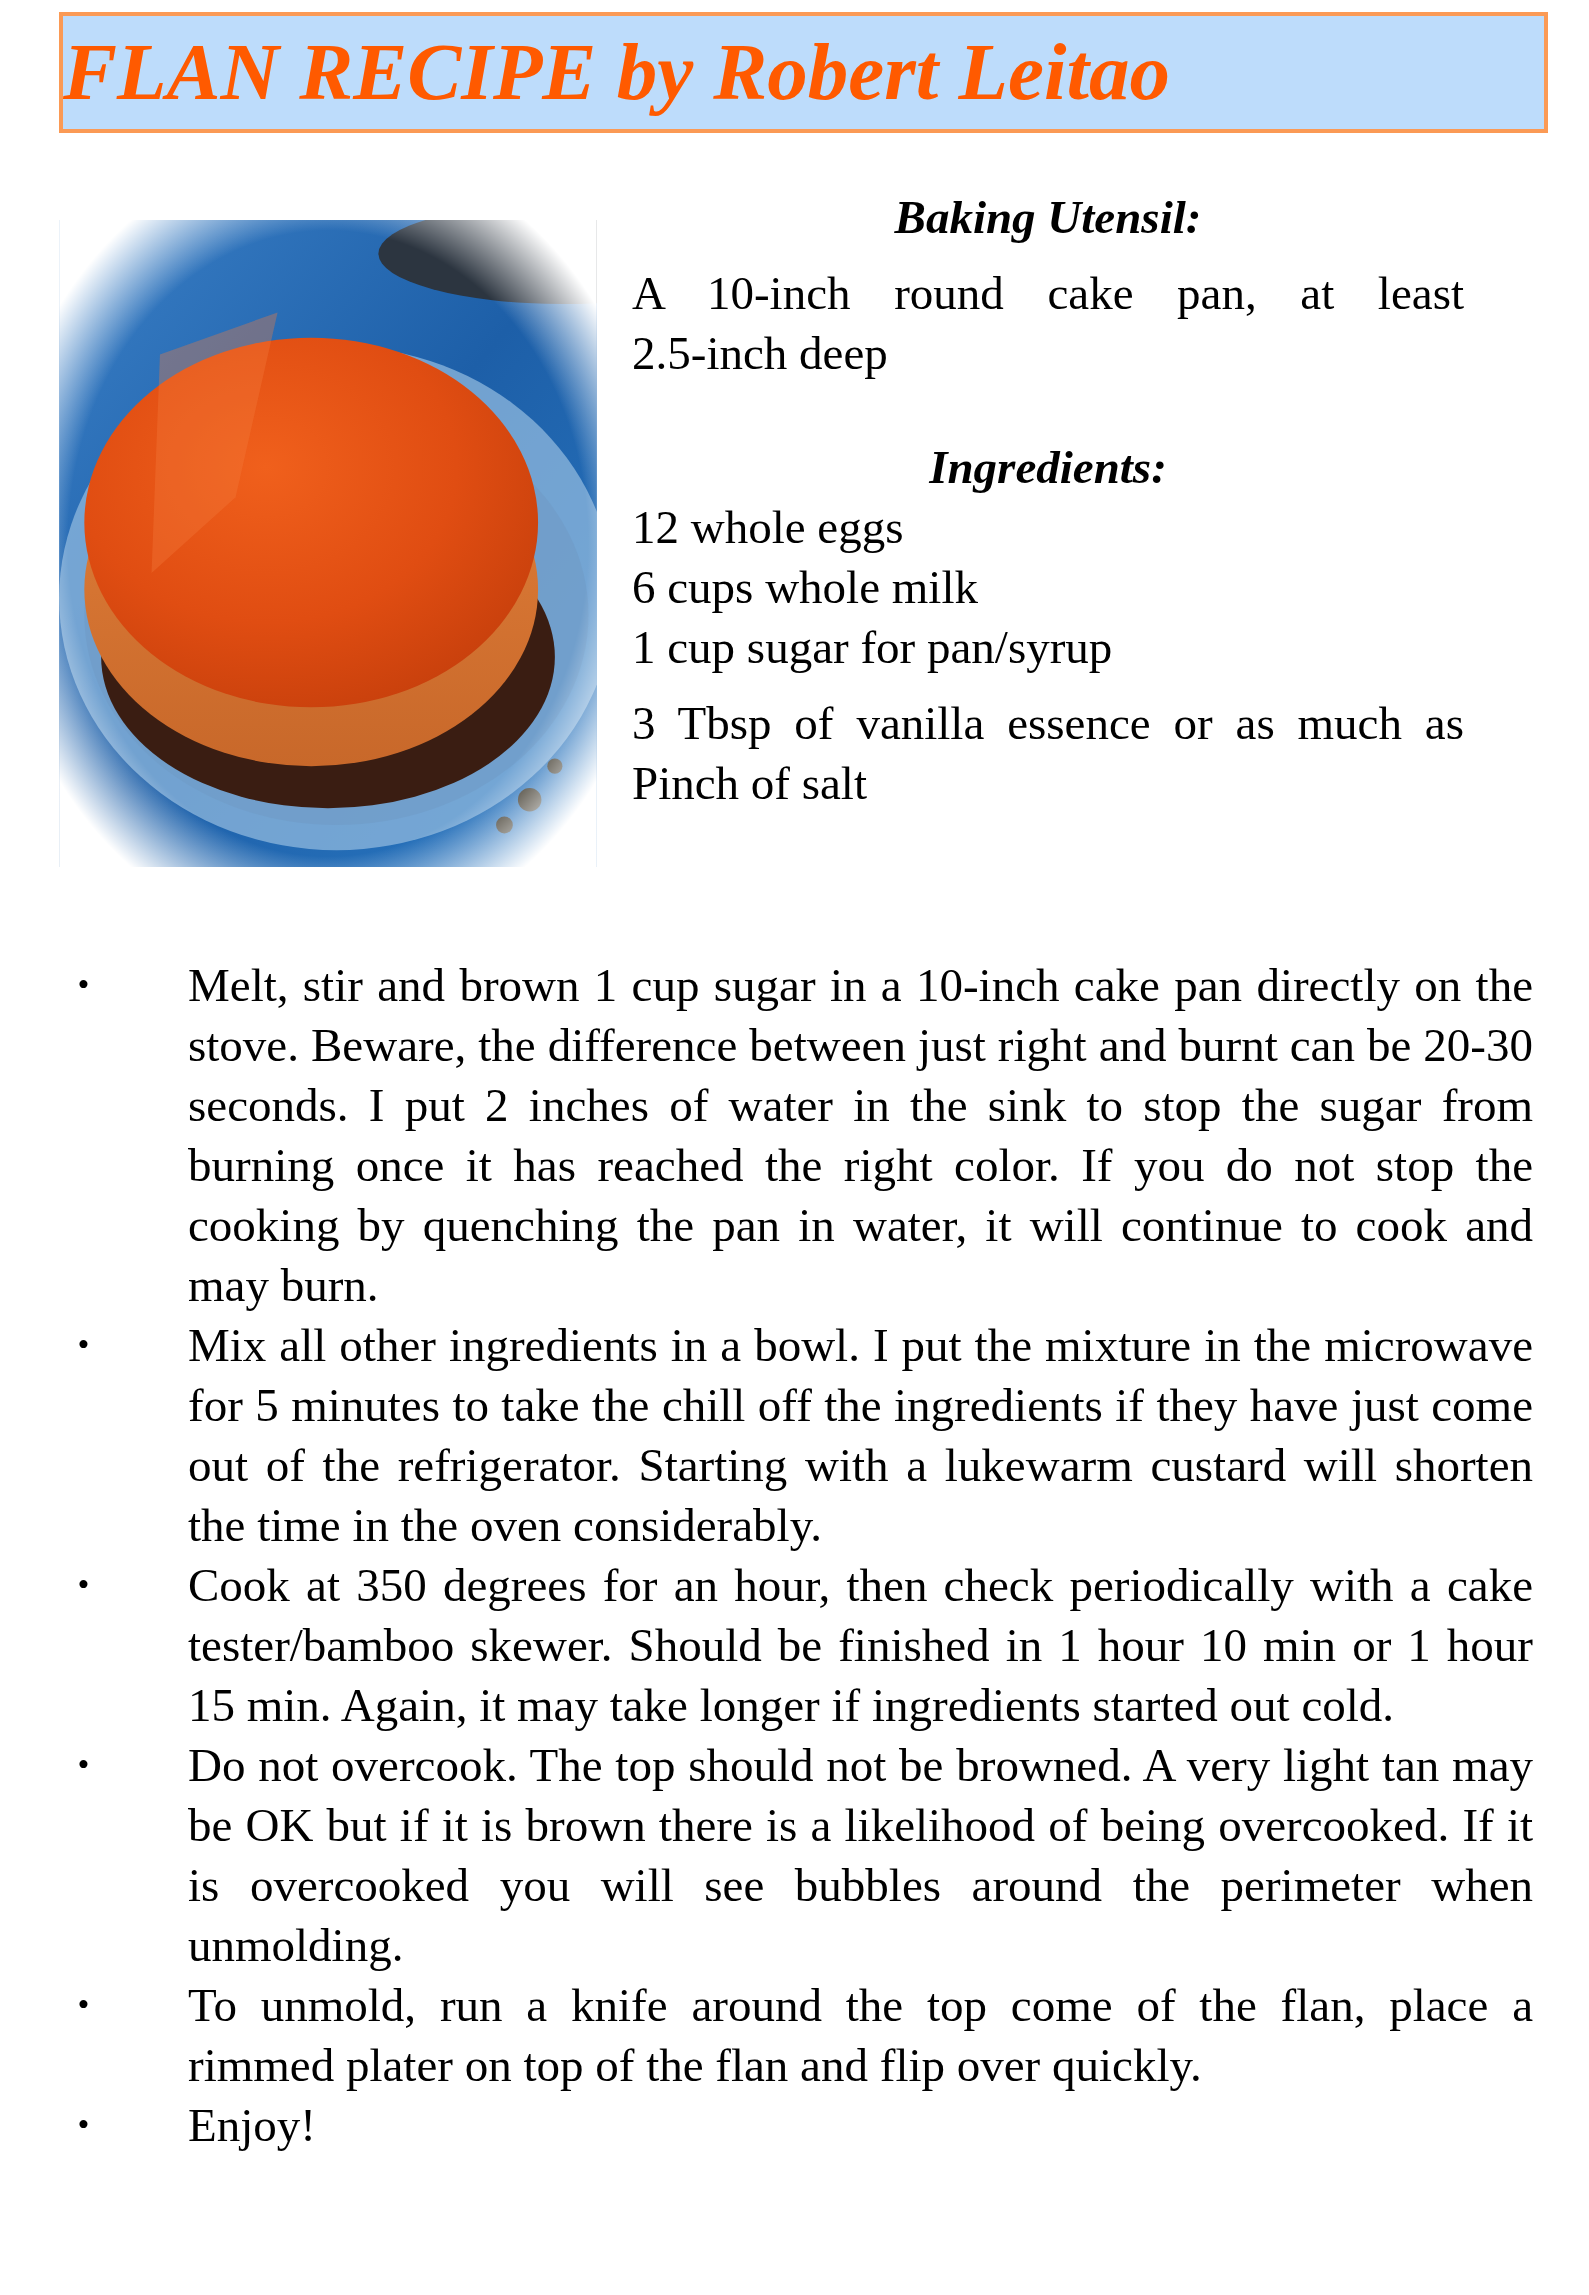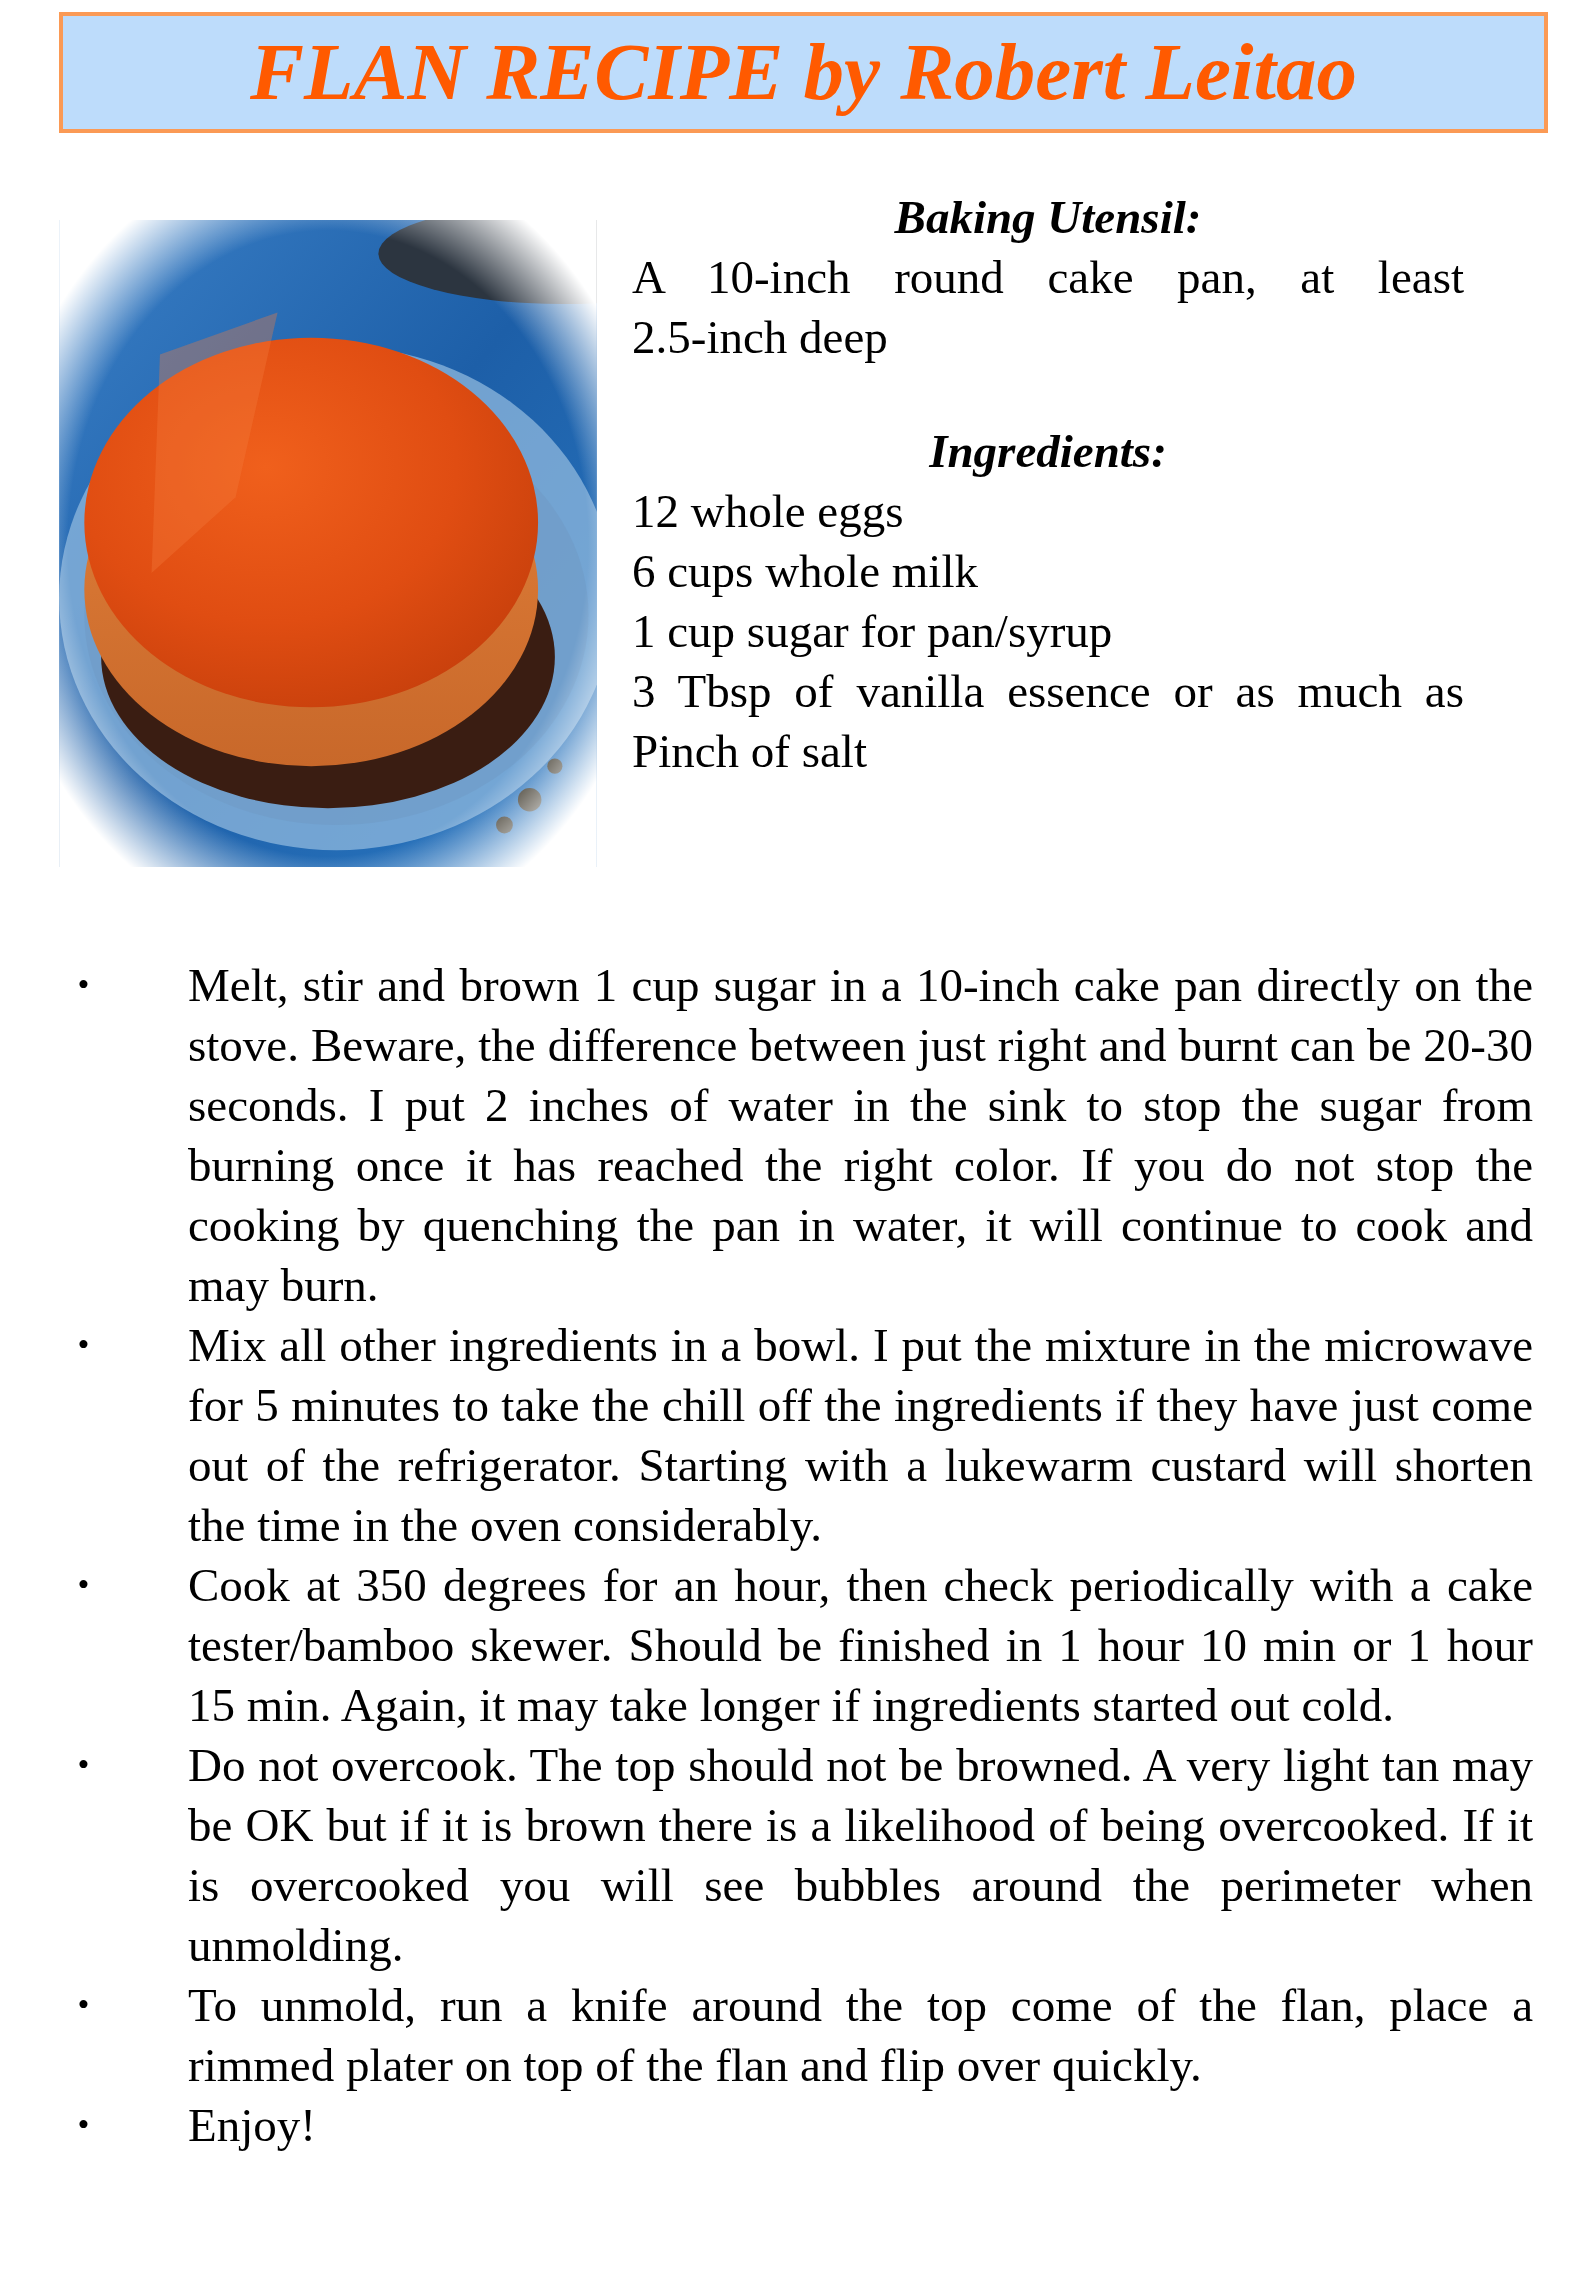--- a/index.html
+++ b/index.html
@@ -1,29 +1,29 @@
 <!DOCTYPE html>
 <html style="font-size:13.5px"><head>
 <meta charset="utf-8">
 <style>
   html, body { margin:0; padding:0; background:#ffffff; }
   body { width:1589px; height:2295px; position:relative; overflow:hidden;
          font-family:"Liberation Serif", "DejaVu Serif", serif; color:#000; }
   .title-box { position:absolute; left:59px; top:11.8px; width:1481px; height:113px;
                background:#bddcfb; border:4.2px solid #fb9a55; box-sizing:content-box;
-               display:flex; align-items:center; justify-content:center; }
+               display:flex; align-items:center; }
   .title { font-weight:bold; font-style:italic; font-size:81px; color:#ff5a00;
            letter-spacing:0px; line-height:1; white-space:nowrap; }
   .photo { position:absolute; left:59px; top:220px; width:538px; height:647px;
            overflow:hidden; }
   .photo svg { display:block; }
   .right-col { position:absolute; left:632px; top:187px; width:832px;
                font-size:47px; line-height:60px; }
   .heading { font-weight:bold; font-style:italic;text-align:center; }
-  .justify-line { text-align:justify; text-align-last:justify; }
+  .justify-line { text-align:justify; text-align-last:justify;margin-top:16px; }
   .spacer { height:54px; }
   .method { position:absolute; left:74px; top:955px; width:1459px;
             font-size:47px; line-height:60px; }
   .method-list { list-style:none; margin:0; padding:0; }
   .method-item { position:relative; padding-left:77px; text-align:justify; }
   .bullet { position:absolute; left:3.4px; top:0; font-size:34px; line-height:60px; }
   .method-text { display:block;margin-left:37px; }
 </style>
 </head>
 <body>

